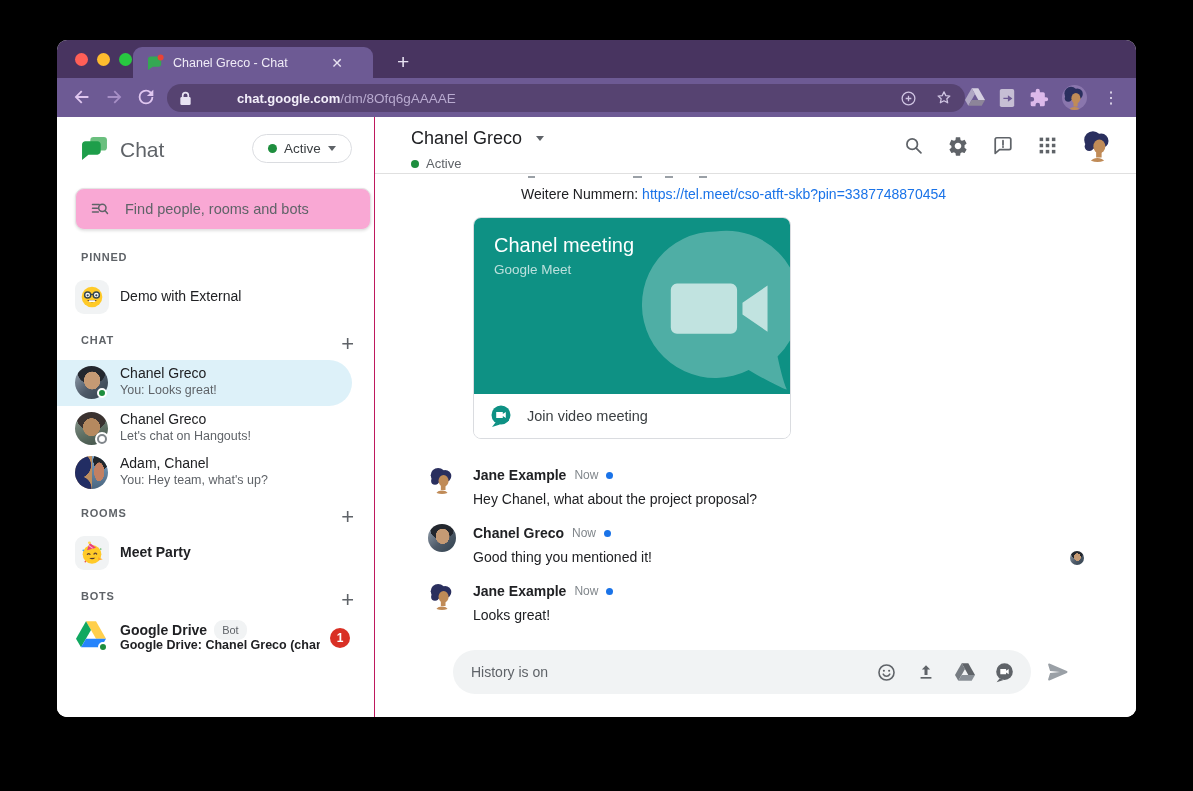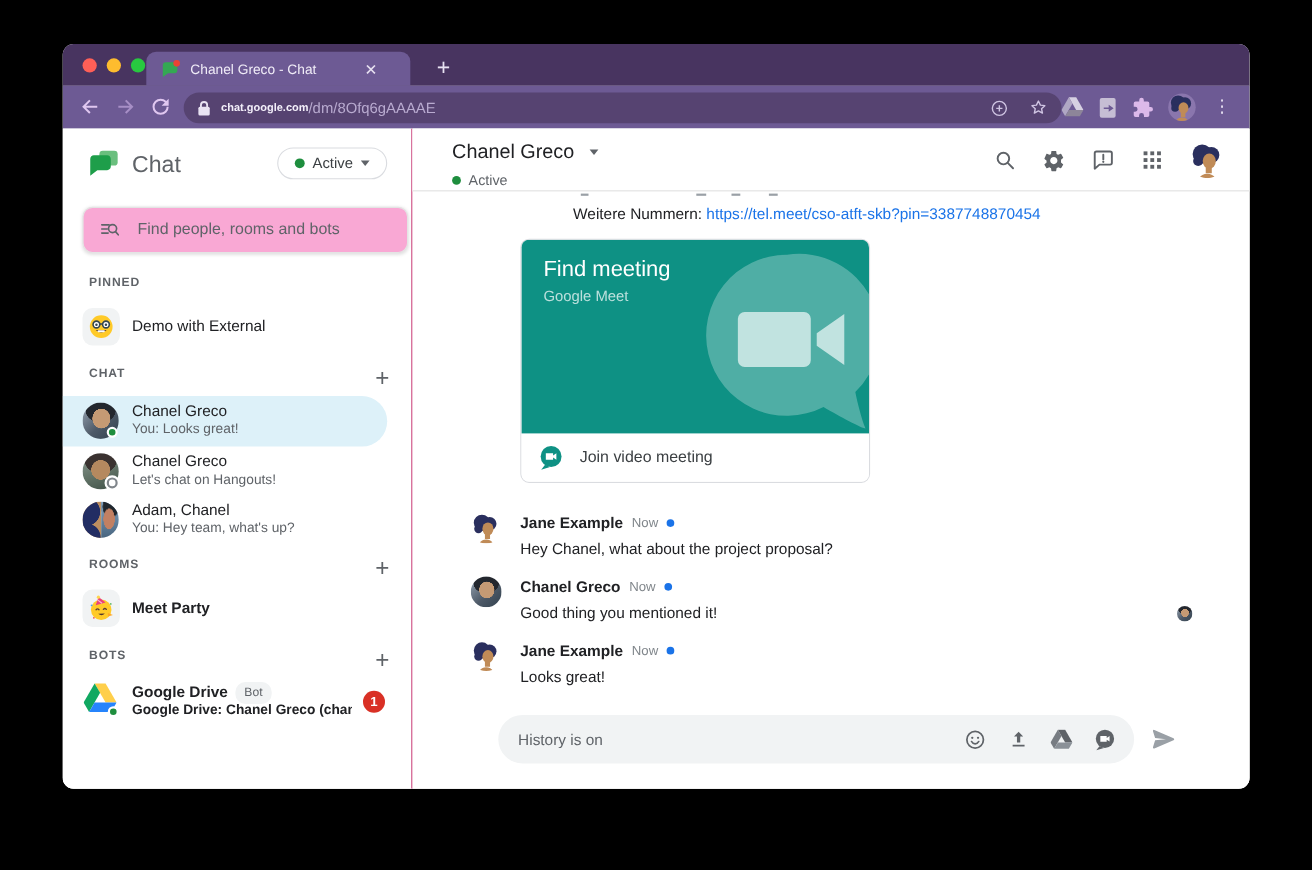--- a/index.html
+++ b/index.html
@@ -15,21 +15,21 @@
   .tab { position:absolute; left:76px; bottom:0; width:240px; height:31px; background:#6d5a94; border-radius:9px 9px 0 0; display:flex; align-items:center; padding:0 26px 0 14px; }
   .tab-fav { width:17px; height:17px; margin-right:9px; flex:none; }
   .tab-title { color:#f0ecf7; font-size:12.5px; flex:1; white-space:nowrap; overflow:hidden; }
   .tab-close { color:#e8e2f2; font-size:14px; line-height:1; padding:2px 4px; cursor:default; }
   .newtab { position:absolute; left:332px; bottom:4px; color:#e8e2f2; font-size:21px; font-weight:300; padding:0 8px; }
 
   .toolbar { position:relative; height:39px; background:#6d5a94; }
   .nav-ic { position:absolute; top:8px; width:22px; height:22px; }
   .url-pill { position:absolute; left:110px; top:6px; width:798px; height:28px; background:#564371; border-radius:14px; display:flex; align-items:center; padding:0 12px; }
   .lock-ic { width:13px; height:15px; margin-right:9px; flex:none; }
-  .url-host { color:#f3effa; font-size:10px; font-weight:bold; }
+  .url-host { color:#f3effa; font-size:13px; font-weight:bold;margin-left:36px; }
   .url-path { color:#b9abd0; font-size:13.5px; }
   .pill-right { margin-left:auto; display:flex; align-items:center; gap:18px; }
   .ext-row { position:absolute; right:14px; top:7px; display:flex; align-items:center; gap:13px; }
   .tb-avatar { width:25px; height:25px; border-radius:50%; overflow:hidden; background:#8a76ad; }
   .kebab { color:#e8e2f2; font-size:16px; letter-spacing:0; line-height:1; padding:0 3px; }
 
   
   .content { position:relative; display:flex; height:600px; background:#fff; }
   .sidebar { position:relative; width:318px; flex:none; border-right:1px solid #be185d; background:#fff; }
   .main { position:relative; flex:1; background:#fff; }
@@ -345,21 +345,21 @@
       <div class="sysline">
         <span>Weitere Nummern: </span><span class="link">https://tel.meet/cso-atft-skb?pin=3387748870454</span>
       </div>
 
       <div class="meet-card">
         <div class="card-top">
           <svg class="vm-logo" viewBox="0 0 48 48">
             <path d="M24 3a19 19 0 1 0 8.6 35.9c2.9 1.7 8.1 4.6 9.9 5.1-.9-2.1-1.9-6.1-2.4-8.6A19 19 0 0 0 24 3z" fill="rgba(255,255,255,0.27)"></path>
             <path d="M14 16.5h14a1.6 1.6 0 0 1 1.6 1.6v9.8a1.6 1.6 0 0 1-1.6 1.6H14a1.6 1.6 0 0 1-1.6-1.6v-9.8A1.6 1.6 0 0 1 14 16.5zM31 21.5l6.5-4.5v12l-6.5-4.5z" fill="rgba(255,255,255,0.65)"></path>
           </svg>
-          <div class="vm-title">Find meeting</div>
+          <div class="vm-title">Chanel meeting</div>
           <div class="vm-sub">Google Meet</div>
         </div>
         <div class="card-footer">
           <svg width="24" height="24" viewBox="0 0 24 24">
             <circle cx="12" cy="11" r="9.5" fill="#0e9184"></circle>
             <path d="M6.5 18.5L3 23l8-2.5z" fill="#0e9184"></path>
             <path d="M7.2 8h6.6v2.1l3-2v5.8l-3-2V14H7.2z" fill="#fff"></path>
           </svg>
           <span class="cf-label">Join video meeting</span>
         </div>

